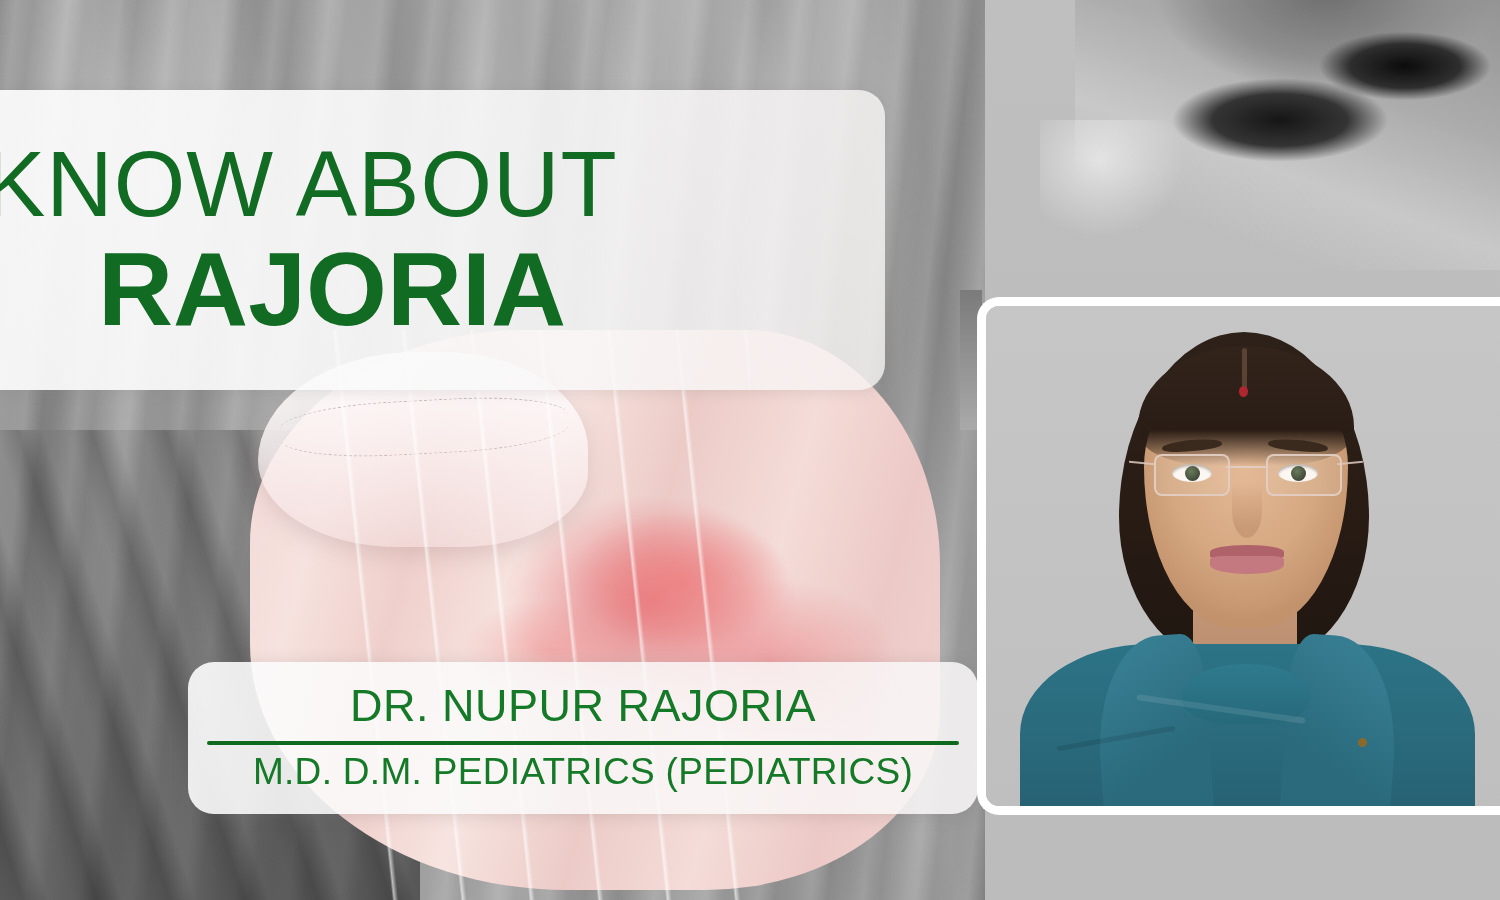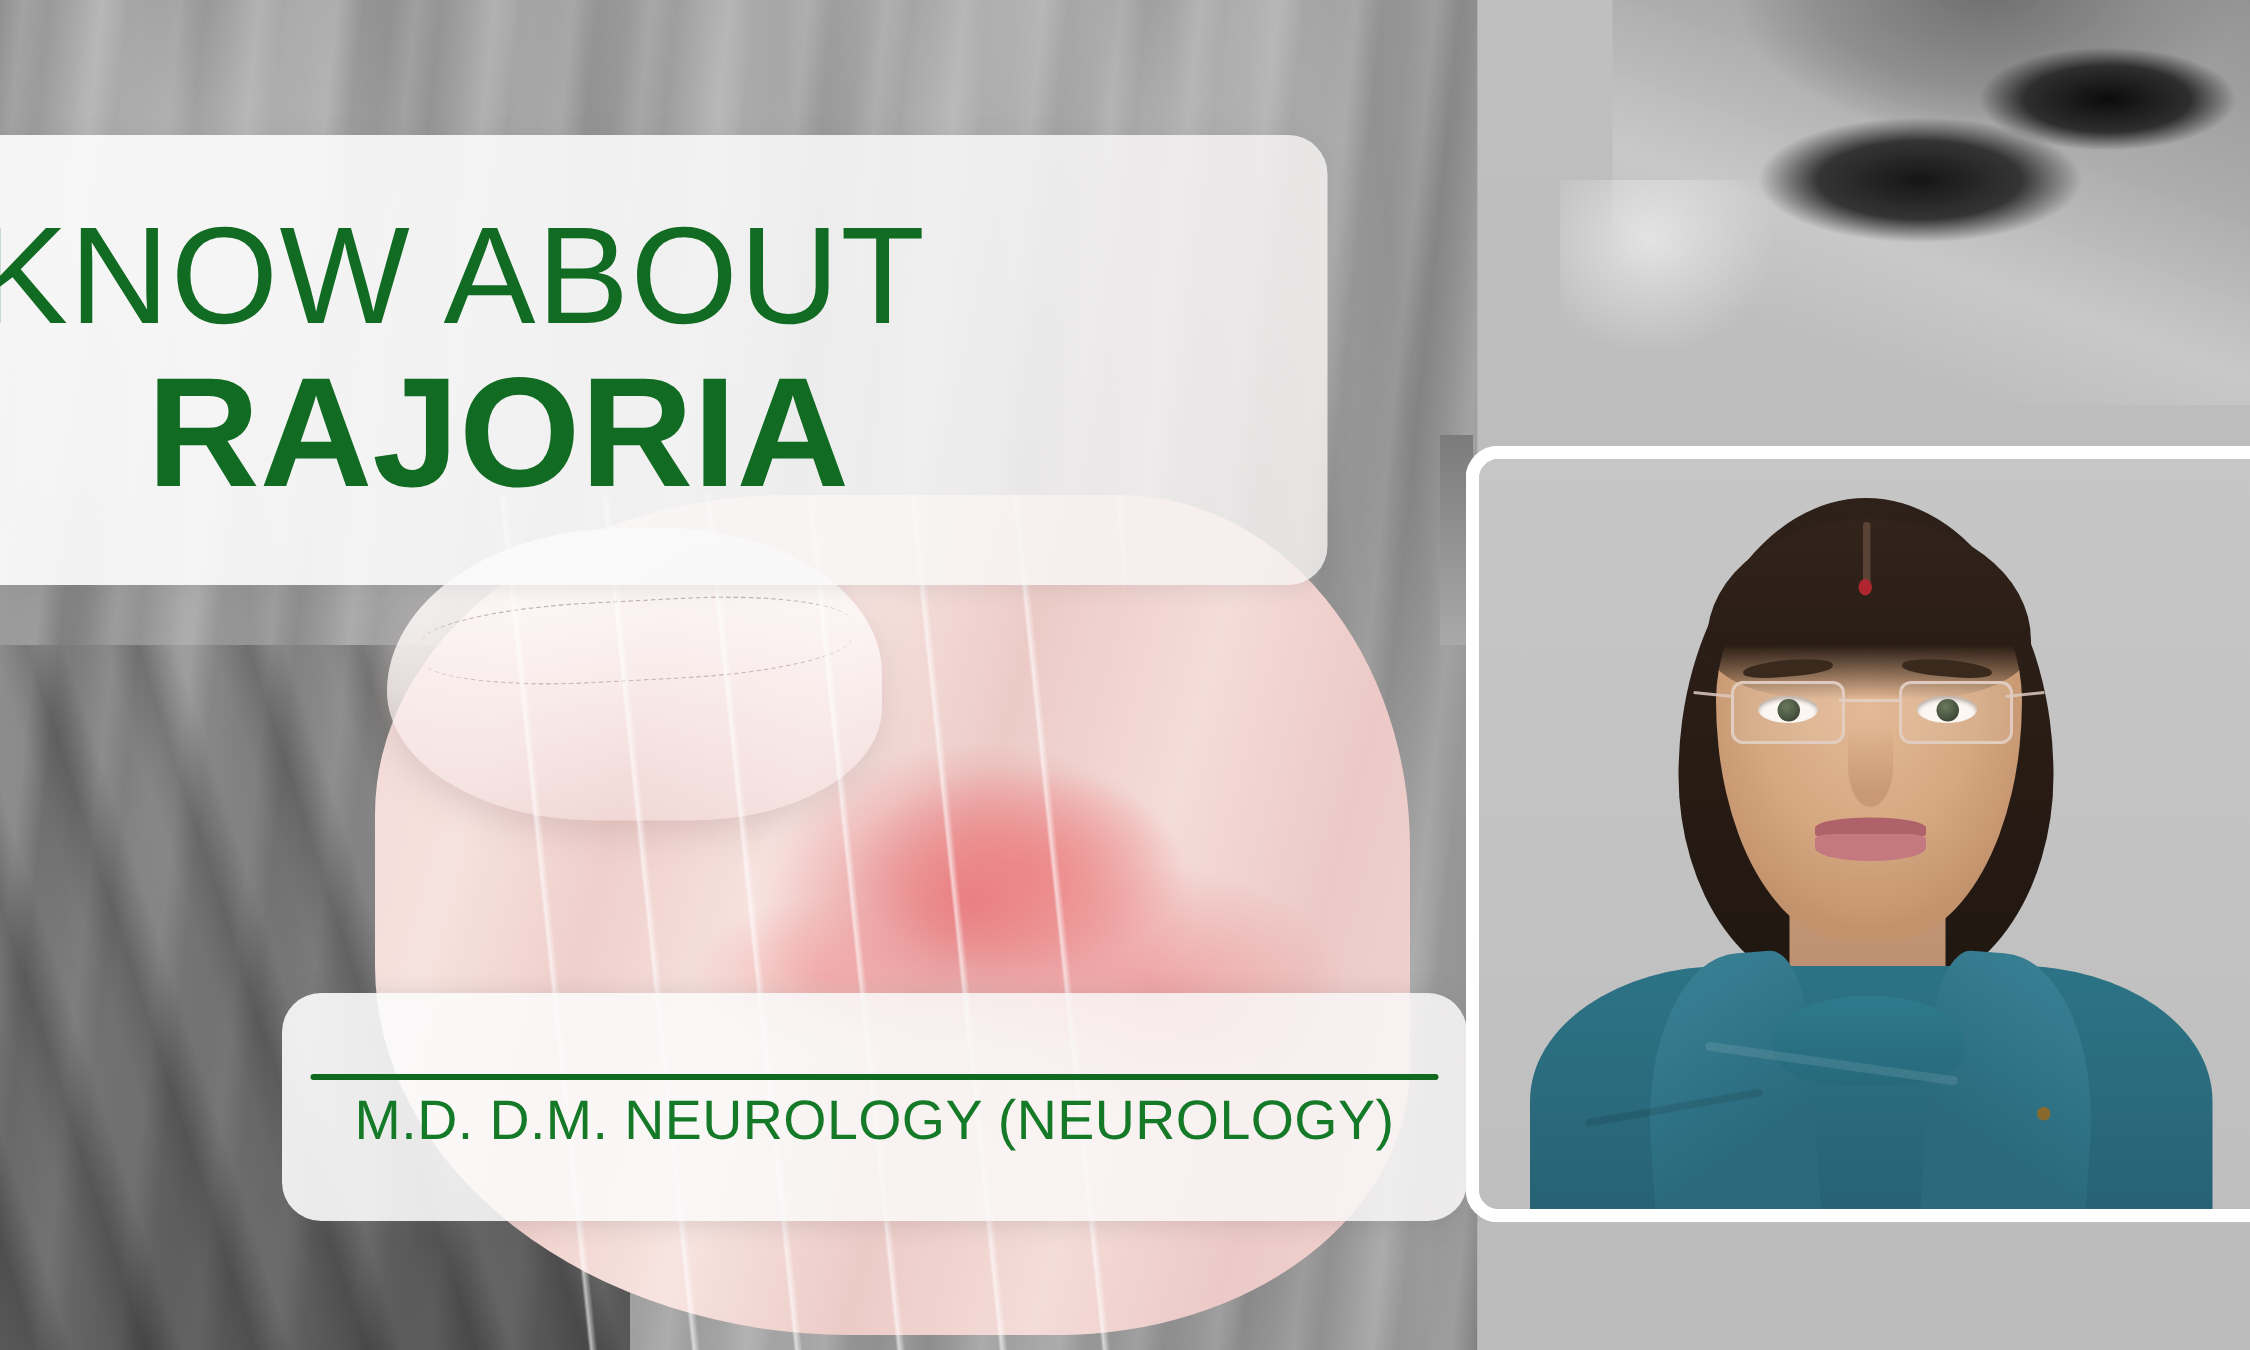--- a/index.html
+++ b/index.html
@@ -400,22 +400,23 @@
   <div class="bg-layer bg-sleeve-stitch"></div>
   <div class="bg-layer bg-streaks"></div>
   <div class="bg-layer bg-plate-bottomgap"></div>
 
   <div class="title-banner">
     <div class="title-line1">KNOW ABOUT</div>
     <div class="title-line2">RAJORIA</div>
   </div>
 
   <div class="name-banner">
+    <div class="doctor-name">DR. NUPUR RAJORIA</div>
     <div class="name-divider"></div>
-    <div class="doctor-degrees">M.D. D.M. NEUROLOGY (NEUROLOGY)</div>
+    <div class="doctor-degrees">M.D. D.M. PEDIATRICS (PEDIATRICS)</div>
   </div>
 
   <div class="photo-card-notch"></div>
   <div class="photo-card">
     <div class="photo-inner">
       <div class="pf-hair-back"></div>
       <div class="pf-neck"></div>
       <div class="pf-face"></div>
       <div class="pf-hair-front"></div>
       <div class="pf-part"></div>

